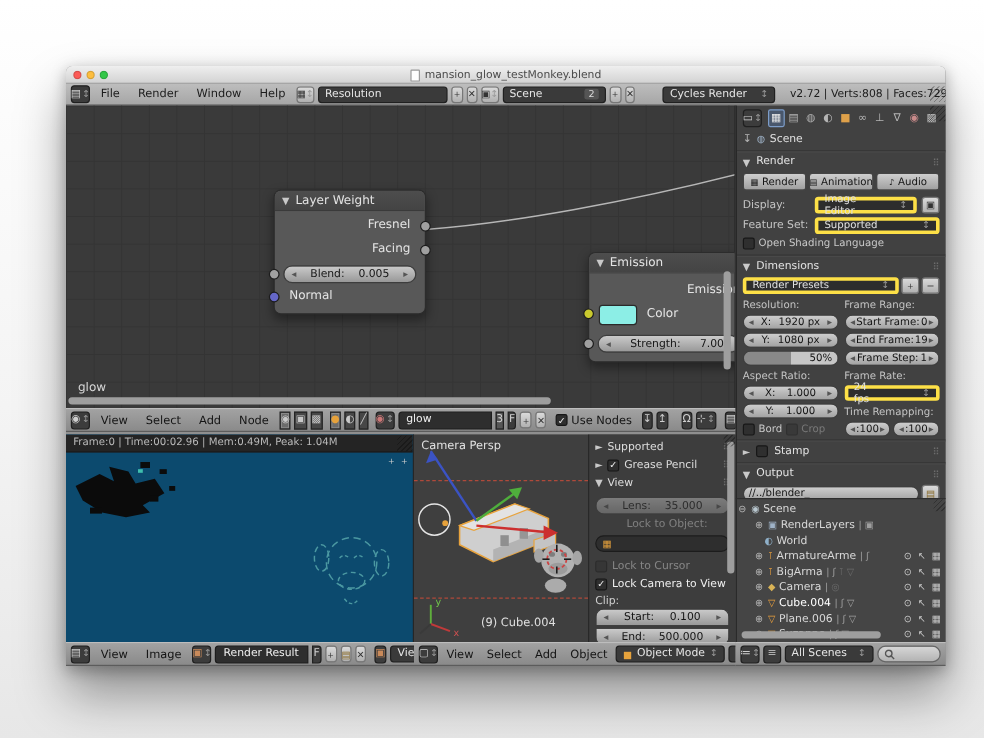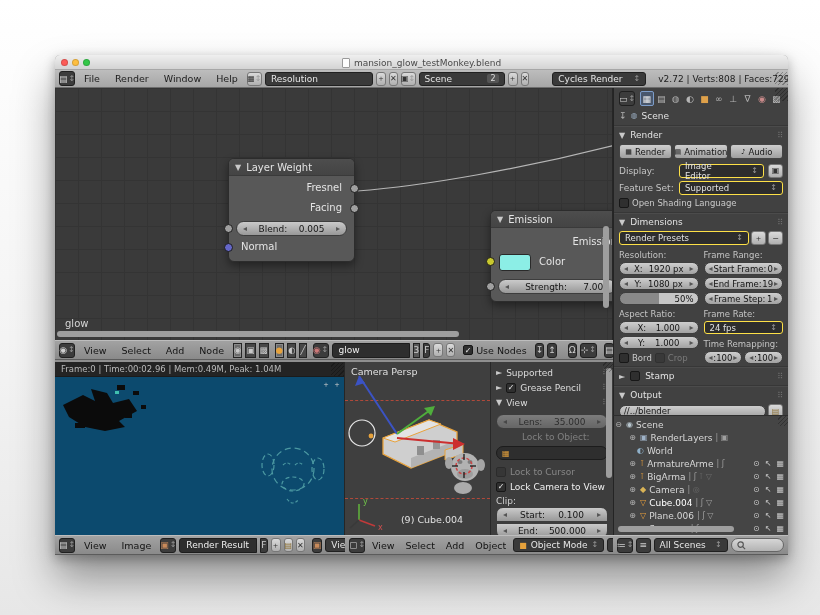--- a/index.html
+++ b/index.html
@@ -73,21 +73,21 @@
          color:#c9c9c9;font-size:9px;padding:0 5px;overflow:hidden;}
   .tabs{display:flex;gap:1px;align-items:center;padding:3px 0 2px 0;}
   .tab{width:15px;height:15px;display:inline-flex;align-items:center;justify-content:center;font-size:9px;color:#b5b5b5;border-radius:2px;}
   .tab.active{background:rgba(90,130,190,.35);border:1px solid #7d9dc9;color:#e8e8e8;}
   .sep{border-top:1px solid #373737;box-shadow:0 1px 0 #4b4b4b;margin:2px -5px;}
   .phdr{display:flex;align-items:center;gap:5px;height:14px;color:#e2e2e2;}
   .btn3{flex:1;height:15px;background:linear-gradient(#cecece,#9f9f9f);border:1px solid #444;border-radius:3px;
         display:inline-flex;align-items:center;justify-content:center;gap:3px;font-size:8.5px;color:#151515;}
   .formrow{display:flex;align-items:center;gap:4px;height:17px;}
   .flabel{width:56px;flex:none;color:#c4c4c4;}
-  .dsel{flex:1;background:#2d2d2d;border:1px solid #fde047;border-radius:3px;height:14px;color:#e0e0e0;
+  .dsel{flex:1;background:#2d2d2d;border:3px solid #fde047;border-radius:3px;height:14px;color:#e0e0e0;
         display:flex;align-items:center;justify-content:space-between;padding:0 5px;font-size:8.5px;gap:32px;}
   .grid2{display:grid;grid-template-columns:1fr 1fr;column-gap:5px;row-gap:2px;align-items:center;}
   .fld{background:linear-gradient(#cecece,#a2a2a2);border:1px solid #3e3e3e;border-radius:7px;height:13px;font-size:8.5px;
        color:#141414;display:flex;align-items:center;justify-content:space-between;padding:0 4px;}
   .collabel{font-size:8.5px;color:#c4c4c4;height:12px;display:flex;align-items:end;}
   .ckrow{display:flex;align-items:center;gap:3px;font-size:8.5px;}
   
   .outliner{position:absolute;left:558px;top:360px;width:175px;height:120px;background:#454545;border-left:1px solid #242424;
             border-top:1px solid #2e2e2e;font-size:9px;color:#d8d8d8;overflow:hidden;padding-top:2px;}
   .orow{height:13px;display:flex;align-items:center;gap:3px;padding-right:4px;white-space:nowrap;}

